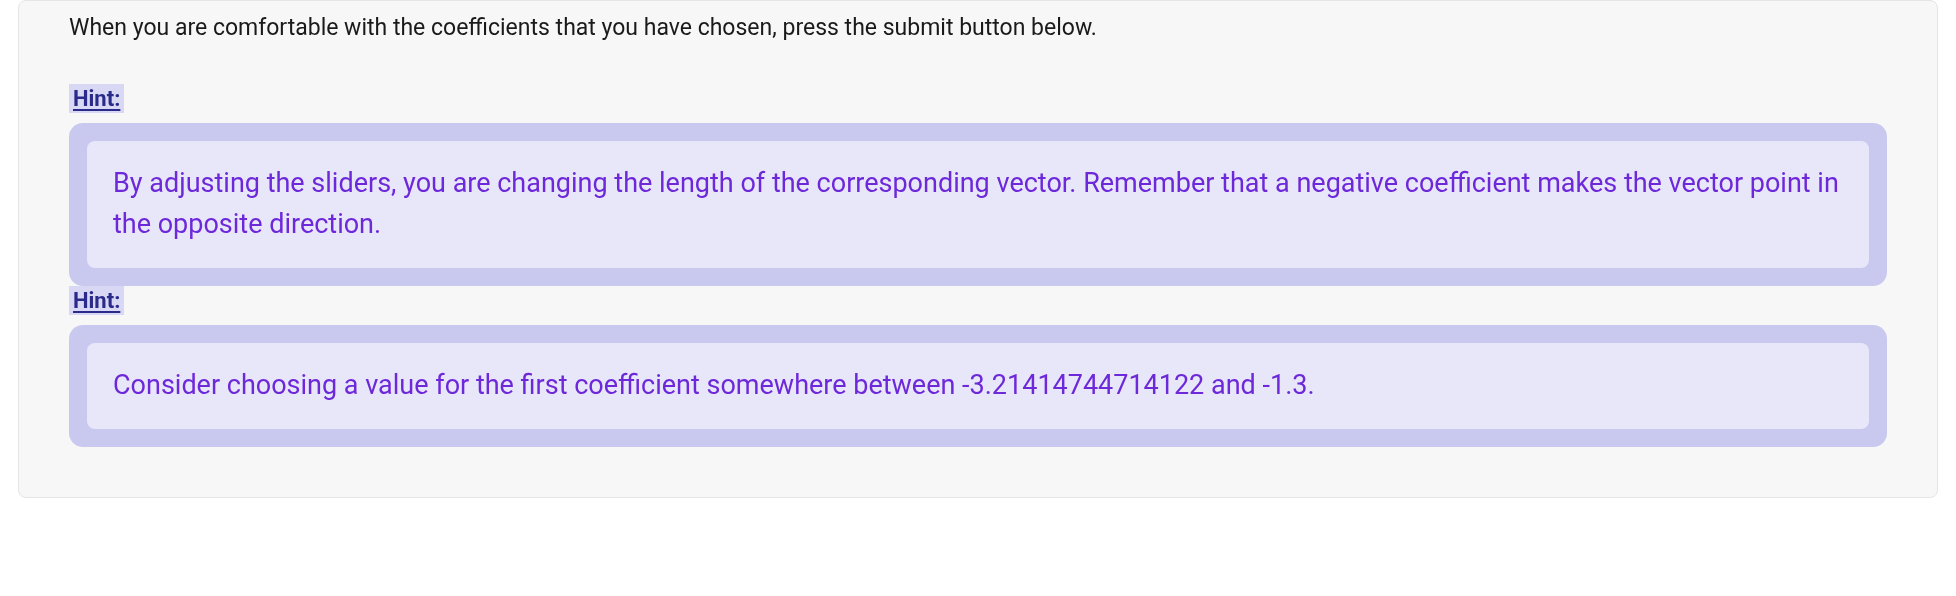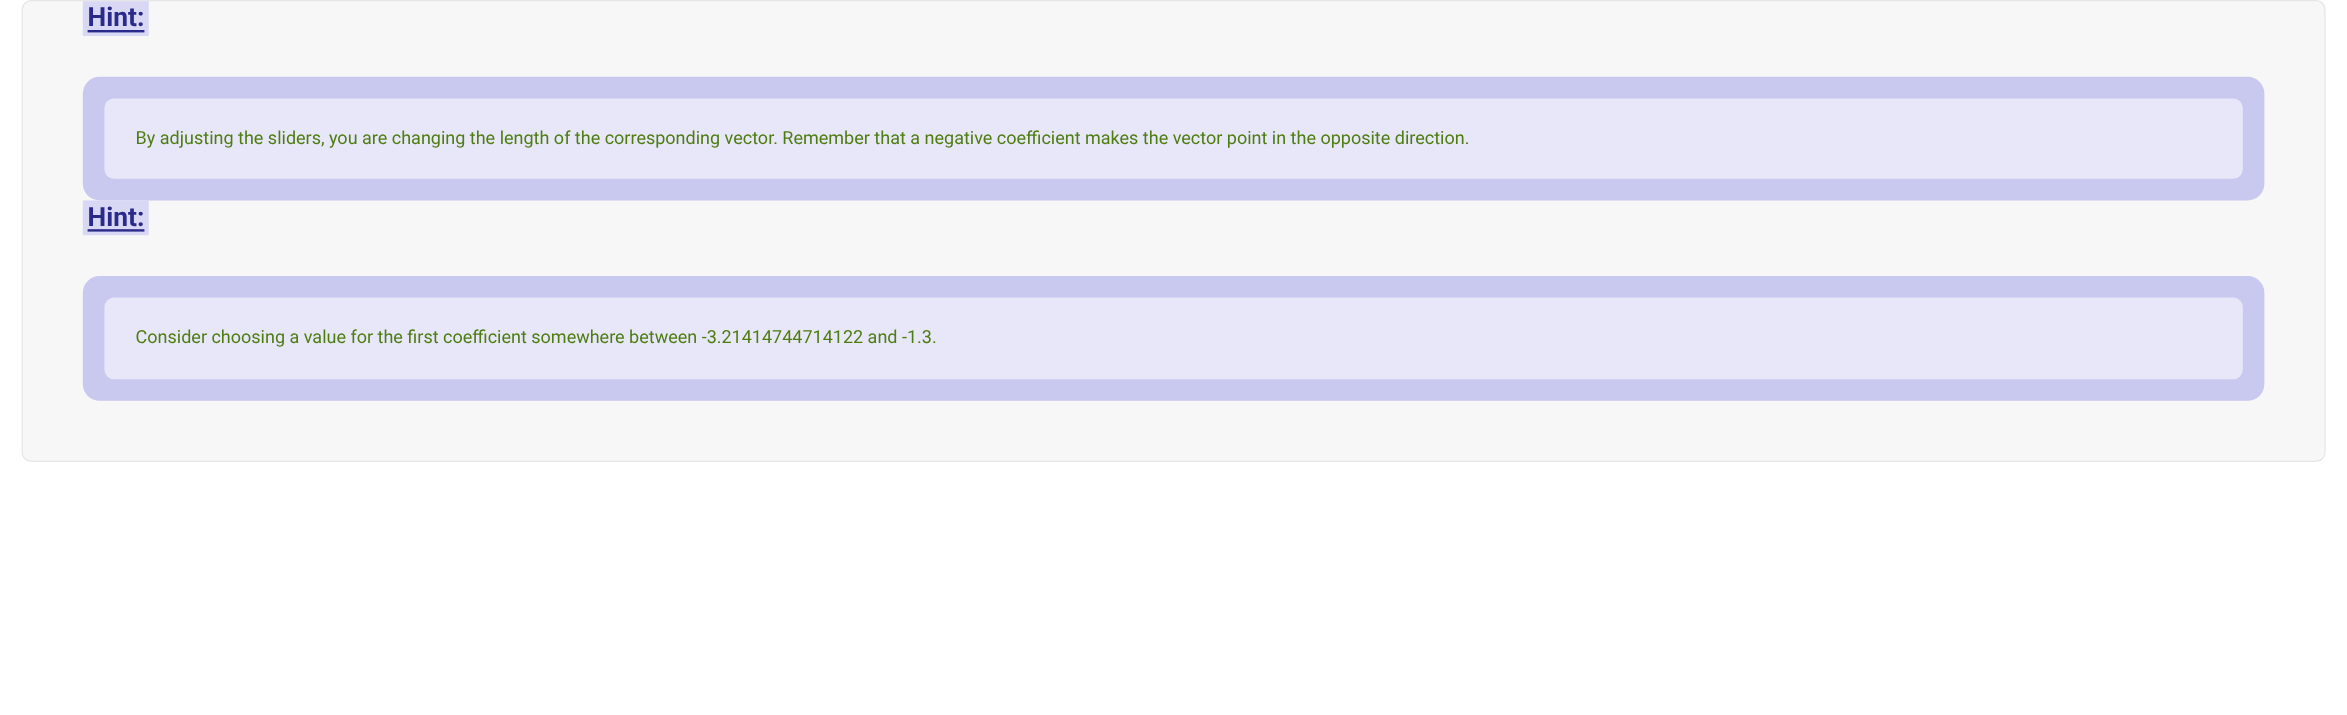--- a/index.html
+++ b/index.html
@@ -26,49 +26,50 @@
       margin-bottom: 38px;
       padding-top: 10px;
     }
     .hint-label {
       display: inline-block;
       font-size: 22px;
       font-weight: 700;
       color: #2a2a8a;
       background: #d8d8f5;
       padding: 2px 4px;
-      margin-bottom: 34px;
+      margin-bottom: 10px;
       text-decoration: underline;
       text-decoration-color: #2a2a8a;
       text-underline-offset: 3px;
     }
     .hint-box-outer {
       background: #c9c9f0;
       border-radius: 14px;
       padding: 18px;
       margin-bottom: 40px;
     }
     .hint-box-inner {
       background: #e8e7fa;
       border-radius: 8px;
       padding: 22px 26px;
     }
     .hint-text {
-      font-size: 15px;
-      color: #4d7c0f;
+      font-size: 27px;
+      color: #6d28d9;
       line-height: 1.55;
     }
     .hint-box-outer:last-child {
       margin-bottom: 0;
     }
   </style>
 </head>
 <body>
 
 <div class="outer-container">
+  <p class="intro-text">When you are comfortable with the coefficients that you have chosen, press the submit button below.</p>
 
   <div>
     <span class="hint-label">Hint:</span>
     <div class="hint-box-outer">
       <div class="hint-box-inner">
         <p class="hint-text">By adjusting the sliders, you are changing the length of the corresponding vector. Remember that a negative coefficient makes the vector point in the opposite direction.</p>
       </div>
     </div>
   </div>
 

